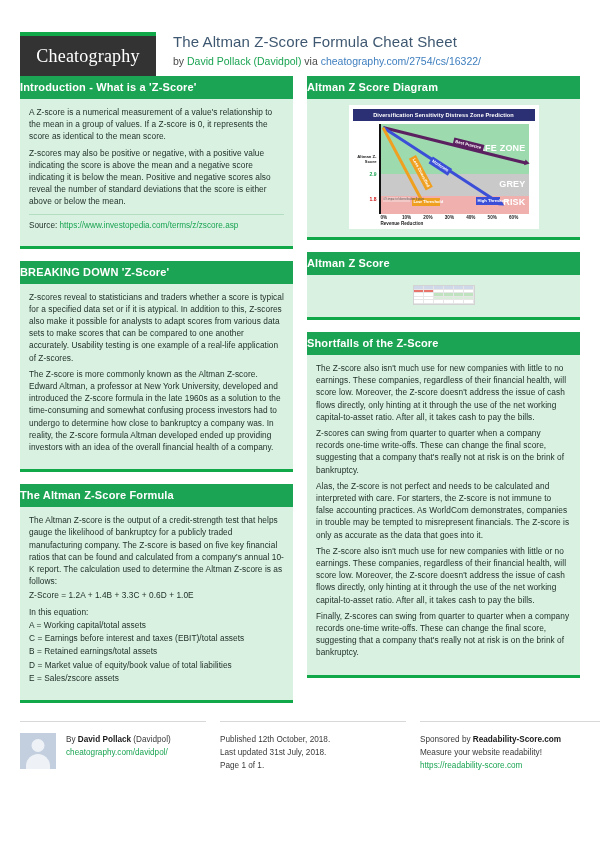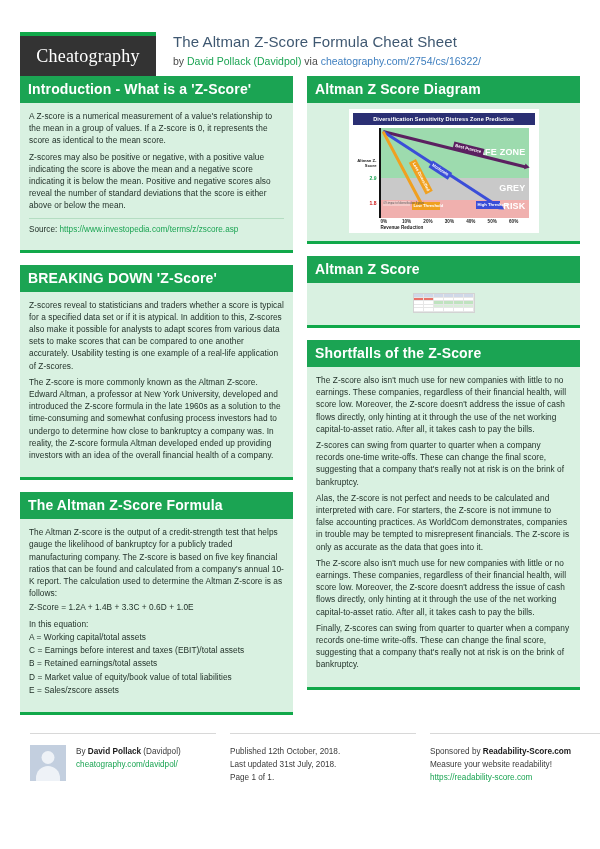--- a/index.html
+++ b/index.html
@@ -35,22 +35,22 @@
   .sheet-by .lnk { color:#1ba453; }
   .sheet-by .lnk.dark { color:#3f7fbf; }
 
   
   .cols { display:flex; gap:14px; margin-top:12px; }
   .col { width:273px; flex:0 0 273px; }
 
   .card { margin-bottom:12px; border-bottom:3px solid #11a84a; background:#d8f0e0; }
   .card-head {
     background:#1ba453; color:#ffffff;
-    font-size:14px; font-weight:bold;
-    padding:5px 8px 6px 8px;
+    font-size:11px; font-weight:bold;
+    padding:5px 8px 6px 0;
     letter-spacing:.15px;
   }
   .card-body { padding:7px 9px 16px 9px; background:#d9f1e1; }
   .card-body p {
     margin:0; font-size:8.3px; line-height:12.2px; color:#23322a;
     letter-spacing:.05px; text-align:left;
   }
   .card-body p + p { margin-top:4px; }
   .card-body p.bold { font-weight:normal; margin-top:2px; margin-bottom:2px; }
   .card-body p.item { margin-top:1px; }
@@ -130,21 +130,21 @@
   .mini-row { display:flex; height:3.6px; }
   .mini-cell { flex:1; border-right:.5px solid #e6e6e6; border-bottom:.5px solid #e6e6e6; }
   .mini-row.hdr .mini-cell { background:#cfd8e8; }
   .mini-row.r1 .mini-cell:nth-child(-n+2) { background:#e8736a; }
   .mini-row.r2 .mini-cell:nth-child(n+3) { background:#bfe3bf; }
   .mini-row.r3 .mini-cell:nth-child(n+3) { background:#d8eed8; }
 
   
   .footer { display:flex; gap:14px; margin-top:6px; }
   .fcol { width:186px; flex:0 0 186px; border-top:1px solid #d8d8d8; padding-top:11px; }
-  .fcol.first { display:flex; gap:10px;margin-left:10px; }
+  .fcol.first { display:flex; gap:10px; }
   .avatar { width:36px; height:36px; flex:0 0 36px; background:#c3cfdf; position:relative; overflow:hidden; }
   .avatar:before {
     content:""; position:absolute; left:50%; top:6px; width:13px; height:13px;
     border-radius:50%; background:#eef2f7; transform:translateX(-50%);
   }
   .avatar:after {
     content:""; position:absolute; left:50%; top:21px; width:24px; height:18px;
     border-radius:12px 12px 0 0; background:#eef2f7; transform:translateX(-50%);
   }
   .fline { font-size:8.2px; line-height:13px; color:#3a3a3a; }

